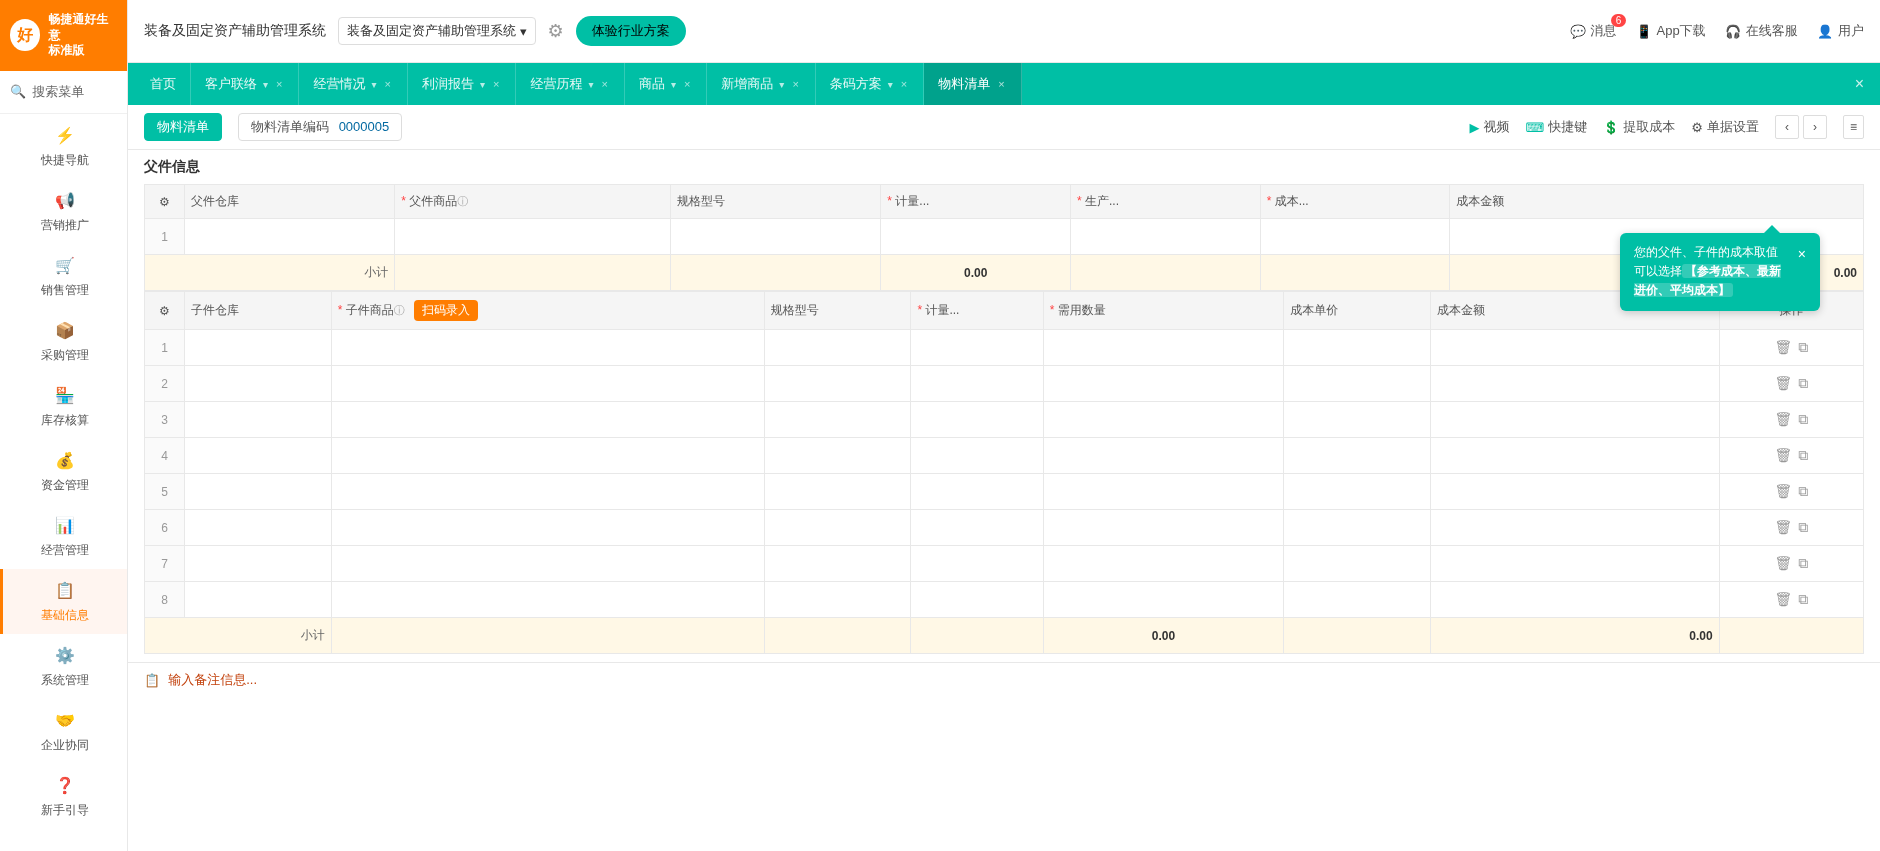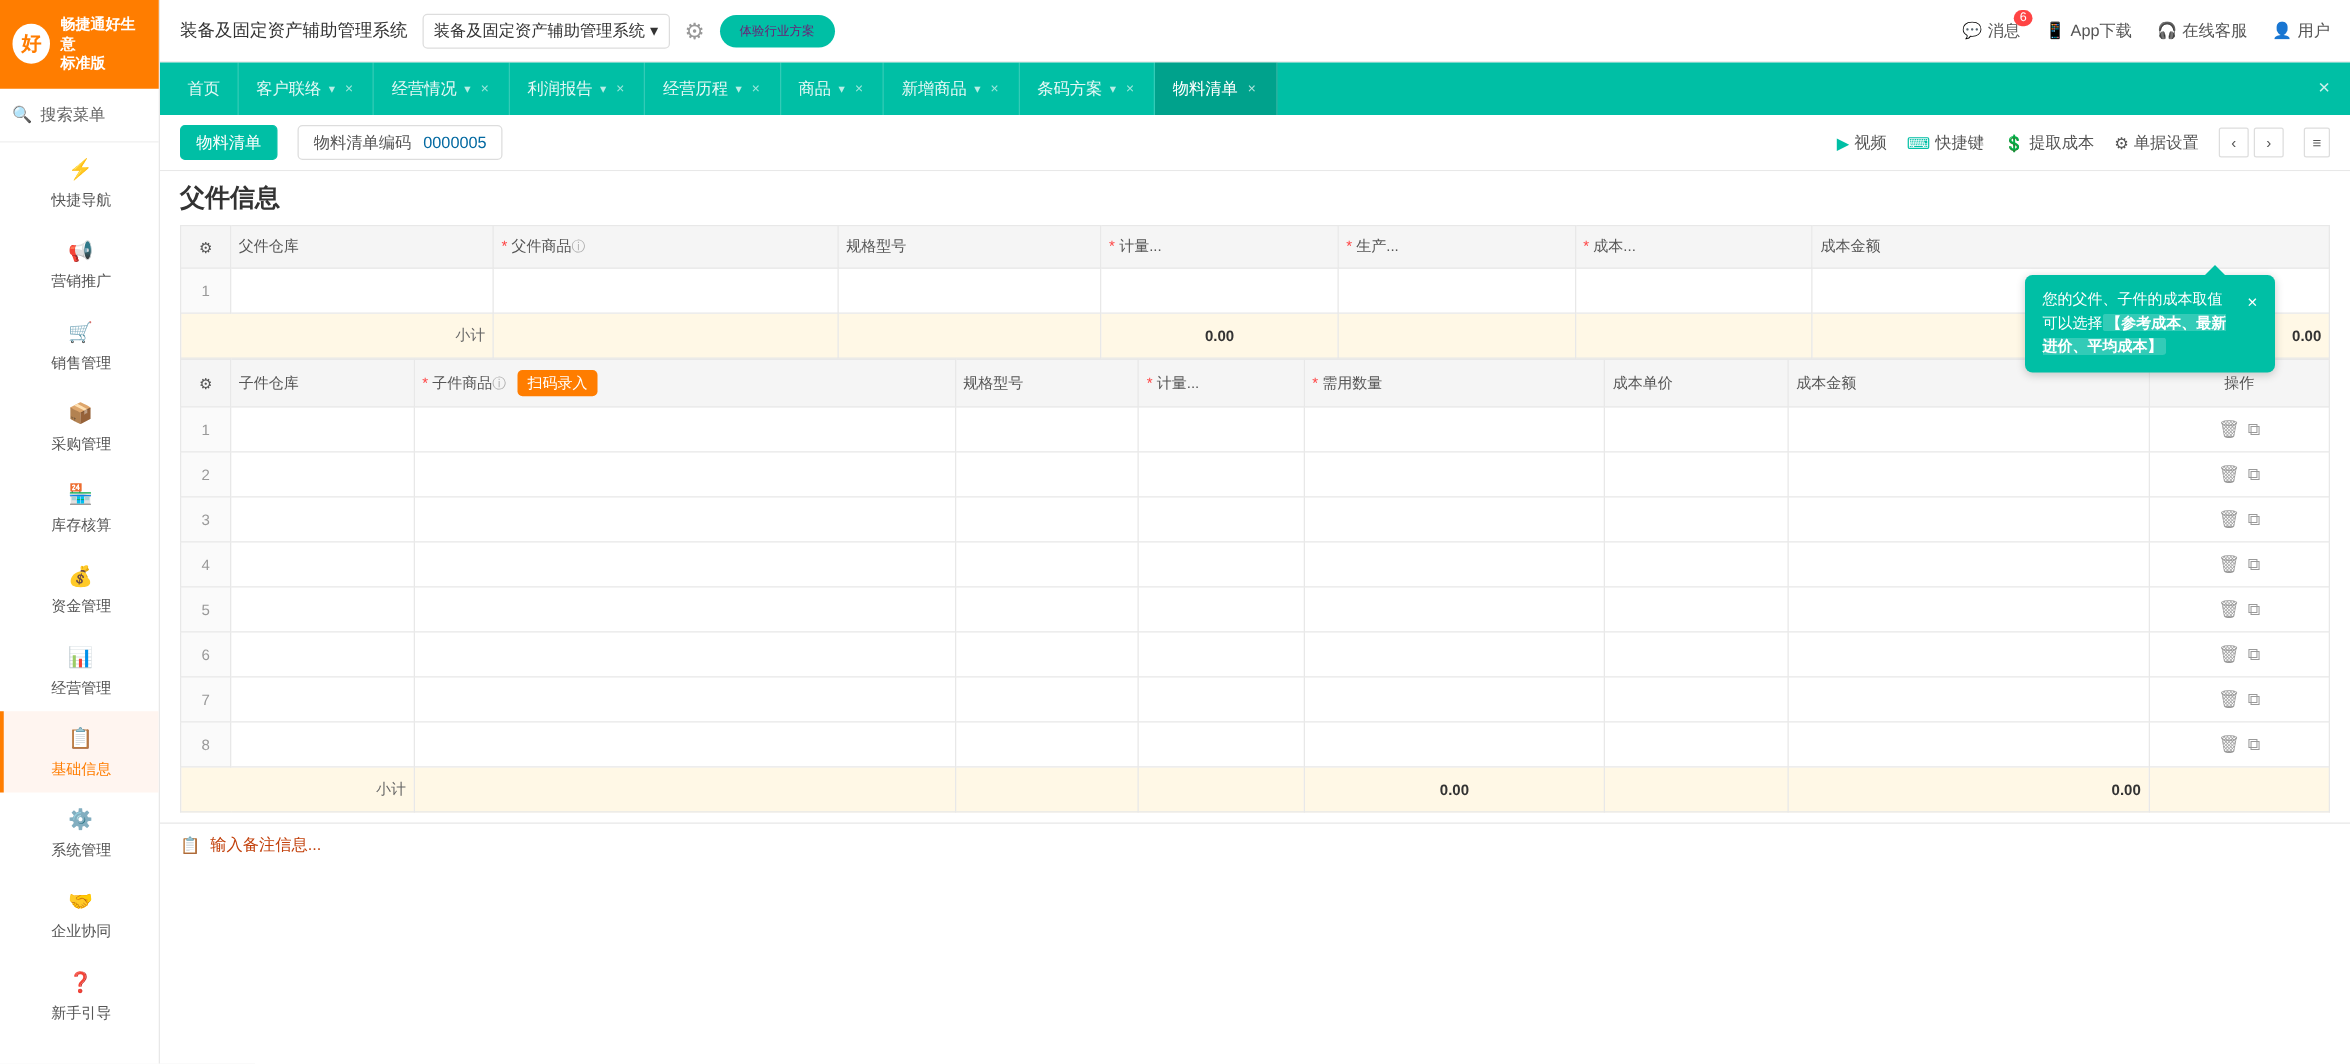--- a/index.html
+++ b/index.html
@@ -85,21 +85,21 @@
       overflow: hidden;
     }
 
     
     .topbar {
       background: #fff;
       border-bottom: 1px solid #e8e8e8;
       padding: 0 16px;
       display: flex;
       align-items: center;
-      height: 50px;
+      height: 63px;
       gap: 12px;
     }
     .topbar-title {
       font-size: 14px;
       color: #333;
       flex-shrink: 0;
     }
     .topbar-dropdown {
       border: 1px solid #ddd;
       border-radius: 4px;
@@ -111,25 +111,25 @@
       gap: 4px;
       cursor: pointer;
     }
     .topbar-gear {
       color: #999;
       cursor: pointer;
       font-size: 18px;
     }
     .topbar-trial-btn {
       background: #00bfa5;
-      color: #701a75;
+      color: #000000;
       border: none;
       border-radius: 16px;
       padding: 6px 16px;
-      font-size: 10px;
+      font-size: 13px;
       cursor: pointer;
     }
     .topbar-right {
       margin-left: auto;
       display: flex;
       align-items: center;
       gap: 20px;
       color: #555;
       font-size: 13px;
     }
@@ -221,21 +221,21 @@
     .toolbar-right-item {
       display: flex;
       align-items: center;
       gap: 4px;
       cursor: pointer;
     }
 
     
     .section-header {
       padding: 8px 16px;
-      font-size: 20px;
+      font-size: 14px;
       font-weight: bold;
       color: #333;
       background: #fff;
     }
 
     
     .data-table {
       width: 100%;
       border-collapse: collapse;
       font-size: 12px;

